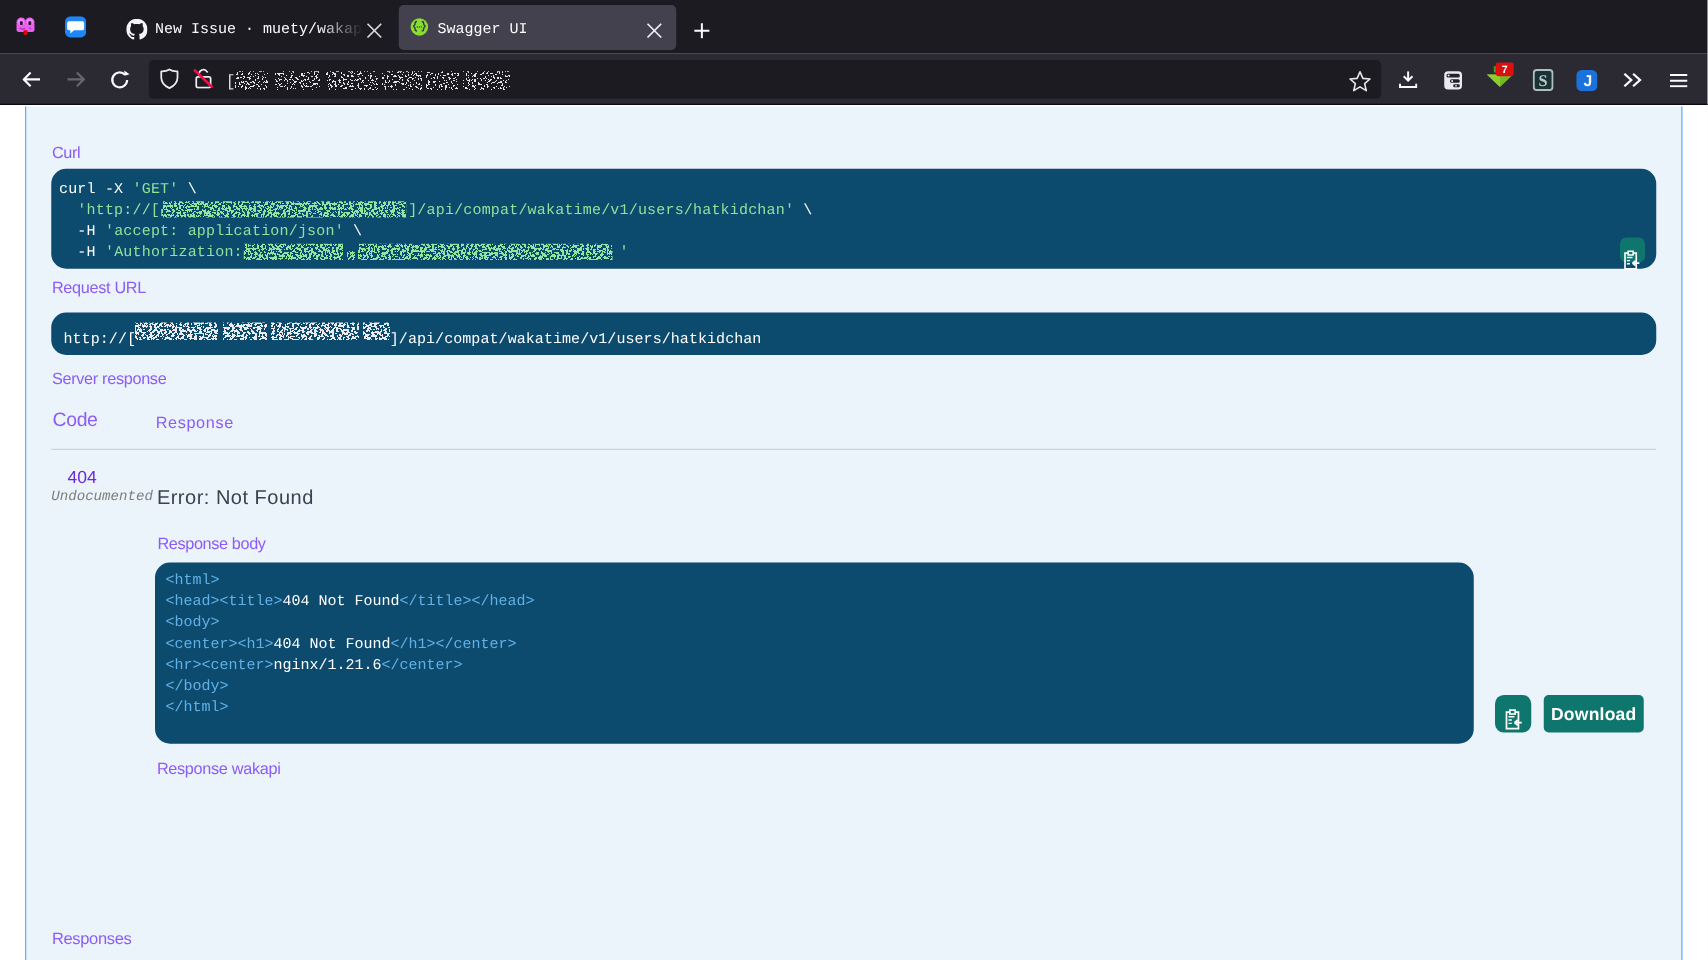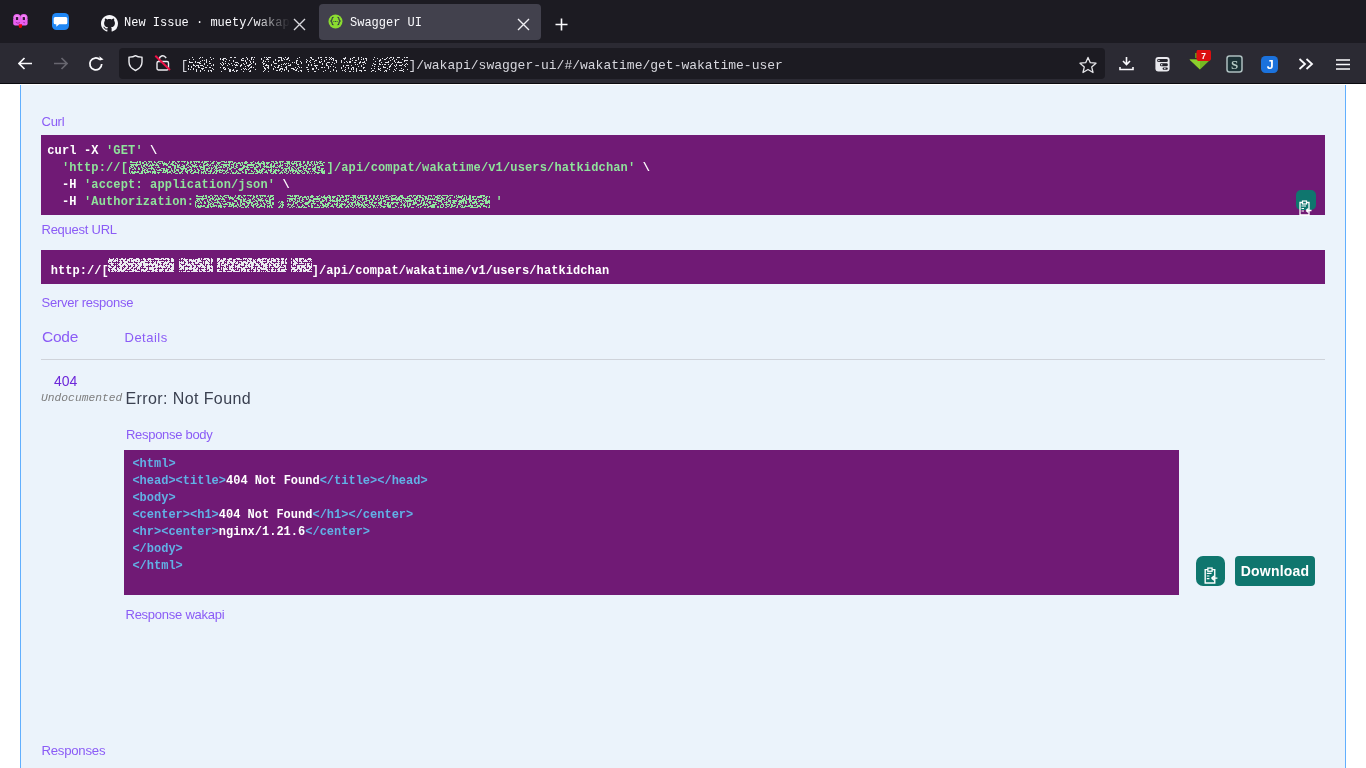--- a/index.html
+++ b/index.html
@@ -3,21 +3,21 @@
 *{margin:0;padding:0;box-sizing:border-box}
 html,body{width:1366px;height:768px;overflow:hidden;background:#fff;font-family:"Liberation Sans",sans-serif}
 .abs{position:absolute}
 #tabbar{position:absolute;left:0;top:0;width:1366px;height:43px;background:#1c1b22}
 #navbar{position:absolute;left:0;top:43px;width:1366px;height:41px;background:#2b2a33;border-bottom:1px solid #0a0a0f}
 #content{position:absolute;left:0;top:85px;width:1366px;height:683px;background:#fff;overflow:hidden}
 #opblock{position:absolute;left:20px;top:0px;width:1326px;height:700px;background:#ebf3fb;border-left:1.5px solid #61affe;border-right:1.5px solid #61affe}
 .mono{font-family:"Liberation Mono",monospace}
 .tabtxt{position:absolute;font-family:"Liberation Mono",monospace;font-size:12px;color:#fbfbfe;white-space:pre}
 .lbl{position:absolute;font-weight:normal;color:#8b5cf6;font-size:13px;letter-spacing:-0.25px;white-space:pre}
-.pre{position:absolute;background:#701a75;border-radius:0;color:#fff;font-family:"Liberation Mono",monospace;font-weight:bold;white-space:pre}
+.pre{position:absolute;background:#0c4a6e;border-radius:12px;color:#fff;font-family:"Liberation Mono",monospace;font-weight:normal;white-space:pre}
 .g{color:#8fe39b}
 .b{color:#61b1e6}
 .gbtn{position:absolute;background:#0f766e;border-radius:4px}
 </style></head>
 <body>
 <svg width="0" height="0" style="position:absolute">
 <defs>
 <filter id="ngreen" x="0" y="0" width="100%" height="100%">
   <feTurbulence type="fractalNoise" baseFrequency="0.55" numOctaves="2" seed="11" result="t"></feTurbulence>
   <feComponentTransfer in="t" result="th">
@@ -101,21 +101,20 @@
   <div class="abs" style="left:119px;top:5px;width:986px;height:31px;background:#1c1b22;border-radius:4px"></div>
   <svg class="abs" style="left:126.5px;top:11px" width="17" height="18" viewBox="0 0 17 18">
       <path d="M8.5 1.6 C10 2.6 12.6 3.2 15 3.1 V8 c0 4.2 -3 6.9 -6.5 8.5 C5 14.9 2 12.2 2 8 V3.1 c2.4 0.1 5 -0.5 6.5 -1.5 Z" stroke="#ececf0" stroke-width="1.4" fill="none" stroke-linejoin="round"></path>
     </svg>
   <svg class="abs" style="left:154px;top:7.5px" width="18" height="20" viewBox="0 0 18 20">
     <rect x="3" y="10.5" width="11.5" height="8.5" rx="1.4" stroke="#ececf0" stroke-width="1.4" fill="none"></rect>
     <path d="M5.3 10.3 V8.2 a3.4 3.4 0 0 1 6 -2.2 l0.9 1" stroke="#ececf0" stroke-width="1.4" fill="none"></path>
     <path d="M1.3 4.8 L16 19" stroke="#ee1147" stroke-width="2"></path>
   </svg>
   <div class="tabtxt" style="left:180.5px;top:14.5px;font-size:13px;color:#d7d7de">[</div>
-  <div class="tabtxt" style="left:408.4px;top:14.5px;font-size:13px;color:#d7d7de">]/wakapi/swagger-ui/#/wakatime/get-wakatime-user</div>
   <svg class="abs" style="left:188px;top:14px" width="221" height="14.5">
     <rect x="0" width="26" height="14.5" filter="url(#nwhite2)"></rect>
     <rect x="32" width="36" height="14.5" filter="url(#nwhite2)"></rect>
     <rect x="73" width="41" height="14.5" filter="url(#nwhite2)"></rect>
     <rect x="118" width="31" height="14.5" filter="url(#nwhite2)"></rect>
     <rect x="153" width="26" height="14.5" filter="url(#nwhite2)"></rect>
     <rect x="183" width="37" height="14.5" filter="url(#nwhite2)"></rect>
   </svg>
   <svg class="abs" style="left:1078.5px;top:12.5px" width="18" height="18" viewBox="0 0 18 18">
       <path d="M9 1.4 L11.3 6.7 L17 7.2 L12.7 10.9 L14 16.5 L9 13.5 L4 16.5 L5.3 10.9 L1 7.2 L6.7 6.7 Z" stroke="#e6e6ea" stroke-width="1.3" fill="none" stroke-linejoin="round"></path>
@@ -186,21 +185,21 @@
   <div class="pre" style="left:41px;top:164.5px;width:1284px;height:34.5px;padding:14px 0 0 9.8px;font-size:12px;letter-spacing:0.05px;line-height:14px">http://[                            ]/api/compat/wakatime/v1/users/hatkidchan</div>
   <svg class="abs" style="left:108px;top:173px" width="204" height="14">
     <rect x="0" width="66" height="14" filter="url(#nwhite)"></rect>
     <rect x="71" width="34" height="14" filter="url(#nwhite)"></rect>
     <rect x="109" width="70" height="14" filter="url(#nwhite)"></rect>
     <rect x="183" width="21" height="14" filter="url(#nwhite)"></rect>
   </svg>
 
   <div class="lbl" style="left:41.5px;top:209.5px">Server response</div>
   <div class="lbl" style="left:42px;top:243.2px;font-size:15.5px">Code</div>
-  <div class="lbl" style="left:124.5px;top:245.4px;font-size:13px;letter-spacing:0.5px">Details</div>
+  <div class="lbl" style="left:124.5px;top:245.4px;font-size:13px;letter-spacing:0.5px">Response</div>
   <div class="abs" style="left:41px;top:273.5px;width:1284px;height:1px;background:#cfd3da"></div>
 
   <div class="abs" style="left:54px;top:287.8px;font-size:14px;color:#6d28d9">404</div>
   <div class="abs mono" style="left:41px;top:307px;font-size:11.3px;font-style:italic;color:#7d7d7d">Undocumented</div>
   <div class="abs" style="left:125.5px;top:305px;font-size:16px;letter-spacing:0.4px;color:#3b4151">Error: Not Found</div>
 
   <div class="lbl" style="left:126px;top:341.6px;letter-spacing:-0.3px">Response body</div>
   <div class="pre" style="left:124px;top:364.5px;width:1055px;height:145.5px;padding:6.2px 0 0 8.4px;font-size:12px;line-height:17.1px"><span class="b">&lt;html&gt;</span>
 <span class="b">&lt;head&gt;&lt;title&gt;</span><span>404 Not Found</span><span class="b">&lt;/title&gt;&lt;/head&gt;</span>
 <span class="b">&lt;body&gt;</span>

